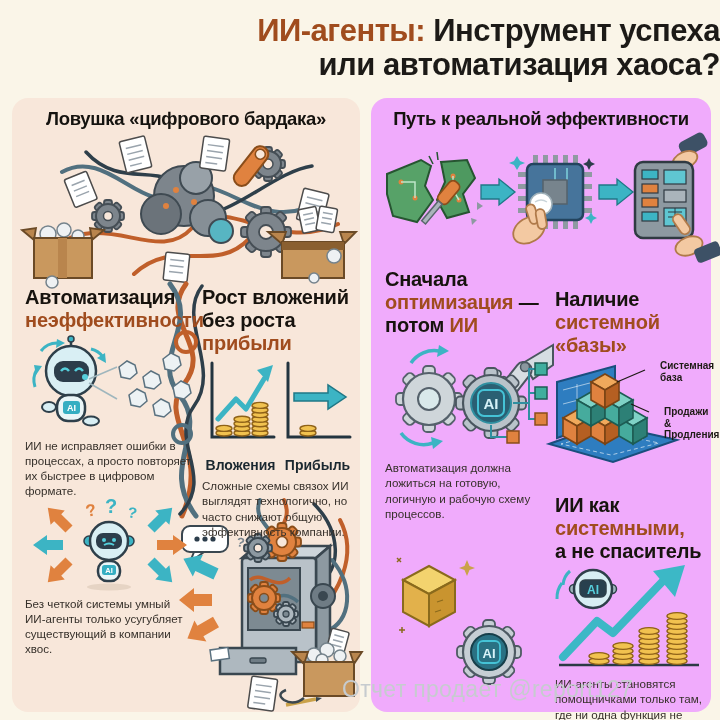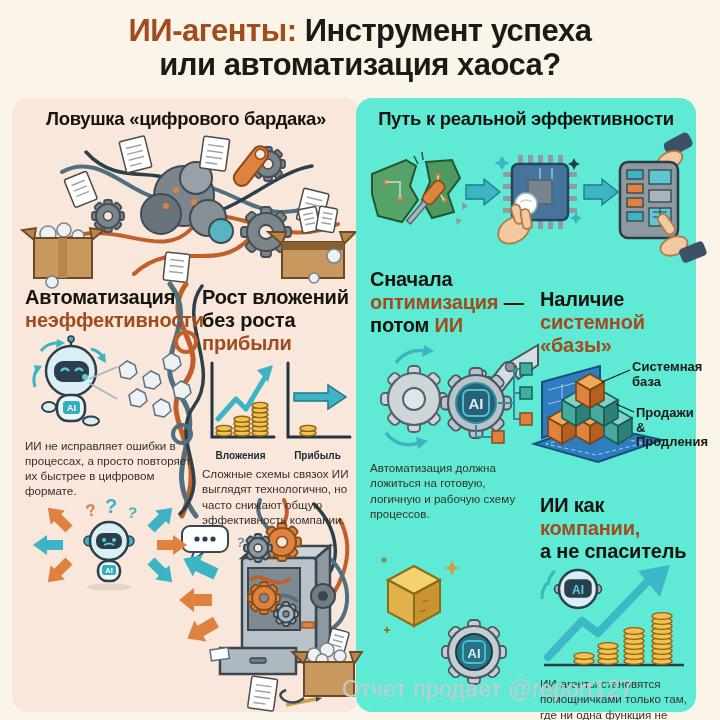--- a/index.html
+++ b/index.html
@@ -4,38 +4,38 @@
 <style>
   html,body{margin:0;padding:0;}
   body{
     width:720px;height:720px;position:relative;overflow:hidden;
     background:#faf5e8;
     font-family:"Liberation Sans", sans-serif;
     -webkit-font-smoothing:antialiased;
   }
   .abs{position:absolute;}
   
-  .title-wrap{top:14px;left:0;right:0;text-align:center;line-height:1.1;
+  .title-wrap{top:14px;left:0;right:0;text-align:right;line-height:1.1;
     font-weight:bold;font-size:31px;letter-spacing:-0.5px;color:#1c1a17;}
   .title-accent{color:#a04c1e;}
   
   .panel{border-radius:16px;text-decoration:underline;}
   .panel-left{left:12px;top:98px;width:348px;height:614px;background:#f8e7da;}
-  .panel-right{left:356px;top:98px;width:340px;height:614px;background:#5eead4;}
+  .panel-right{left:371px;top:98px;width:340px;height:614px;background:#f0abfc;}
   .panel-h{top:10px;left:0;right:0;text-align:center;font-weight:bold;
     font-size:18.5px;color:#15130f;letter-spacing:-0.3px;}
   
   .sec{z-index:2;}
   .sec-h{font-weight:bold;font-size:20px;line-height:1.14;color:#17130e;letter-spacing:-0.2px;}
   .accent{color:#a04c1e;}
   .sec-body{font-size:11.6px;line-height:1.3;color:#36302a;margin-top:5px;}
   .icon-svg{display:block;margin-top:3px;}
-  .chart-labels{display:flex;font-weight:bold;font-size:10px;color:#1b2830;margin-top:1px;}
+  .chart-labels{display:flex;font-weight:bold;font-size:14px;color:#1b2830;margin-top:8px;}
   .chart-labels span{width:50%;text-align:center;}
-  .callout-label{position:absolute;font-weight:bold;font-size:13px;line-height:1.12;color:#1d1a14;}
+  .callout-label{position:absolute;font-weight:bold;font-size:10px;line-height:1.12;color:#1d1a14;margin-left:13px;}
   .watermark{left:342px;top:676px;font-size:23px;color:#c6cbcf;z-index:6;letter-spacing:0.3px;}
   
   svg{overflow:visible;}
   svg text{font-family:"Liberation Sans", sans-serif;}
   .wo{stroke:#c05f2a;fill:none;stroke-width:4;stroke-linecap:round;}
   .ws{stroke:#51707f;fill:none;stroke-width:4;stroke-linecap:round;}
   .wd{stroke:#2e3f4a;fill:none;stroke-width:3.5;stroke-linecap:round;}
   .paper rect{fill:#ffffff;stroke:#4c4c4c;stroke-width:1.5;}
   .paper line{stroke:#9aa4ad;stroke-width:1.5;}
   .gear-bars rect{stroke-width:1.8;}
@@ -288,20 +288,21 @@
       <circle cx="84" cy="42" r="19" fill="#d9eff4" stroke="#2e3f4a" stroke-width="2.5"></circle>
       <rect x="71" y="34" width="26" height="16" rx="7" fill="#2c3d4b"></rect>
       <circle cx="79" cy="41" r="2" fill="#56cfdc"></circle>
         <circle cx="89" cy="41" r="2" fill="#56cfdc"></circle>
       <path d="M79,46 q5,-3 10,0" stroke="#56cfdc" stroke-width="2" fill="none"></path>
       <rect x="73" y="62" width="22" height="20" rx="9" fill="#eaf6f8" stroke="#2e3f4a" stroke-width="2.5"></rect>
       <rect x="77" y="66" width="14" height="10" rx="2.5" fill="#35aec2"></rect>
       <text x="84" y="74" font-size="7.5" font-weight="bold" fill="#ffffff" text-anchor="middle">AI</text>
       <ellipse cx="84" cy="88" rx="22" ry="3.5" fill="#e6d4c4"></ellipse>
     </svg>
+    <div class="sec-body">Без четкой системы умный ИИ-агенты только усугубляет существующий в компании хвос.</div>
   </div>
 
   <svg class="abs machine-z" style="left:152px;top:402px;" width="198" height="208" viewBox="0 0 198 208">
     <path class="ws" d="M96,0 C86,24 120,30 108,52"></path>
     <path class="wo" d="M120,0 C132,26 100,34 118,56"></path>
     <path class="wd" d="M150,4 C176,30 180,70 152,86"></path>
     <path class="wo" d="M176,20 C196,58 170,96 156,112"></path>
     <path class="ws" d="M168,60 C190,86 188,120 162,132"></path>
 
     <g>
@@ -640,21 +641,21 @@
       <circle r="26" fill="#c6ced4" stroke="#4e5a63" stroke-width="2.2"></circle>
       <circle r="18" fill="#2a7183" stroke="#173f4a" stroke-width="2"></circle>
       <rect x="-11" y="-11" width="22" height="22" rx="5" fill="none" stroke="#45c3d6" stroke-width="1.8"></rect>
       <text x="0" y="5.5" font-size="13" font-weight="bold" fill="#d8f3f8" text-anchor="middle">AI</text>
     </g>
   </svg>
 
   <div class="abs sec" style="left:184px;top:396px;width:150px;">
     <div class="sec-h">
       <span>ИИ как</span>
-      <span class="accent">компании,</span><br>
+      <span class="accent">системными,</span><br>
       <span>а не спаситель</span>
     </div>
     <svg class="icon-svg" width="150" height="106" viewBox="0 0 150 106">
       <line x1="4" y1="100" x2="144" y2="100" stroke="#2b3a44" stroke-width="2.5"></line>
       <g fill="#f1c24f" stroke="#8f6218" stroke-width="1.4">
         <ellipse cx="44" cy="96" rx="10" ry="3.4"></ellipse>
           <ellipse cx="44" cy="91" rx="10" ry="3.4"></ellipse>
         <ellipse cx="68" cy="96" rx="10" ry="3.4"></ellipse>
           <ellipse cx="68" cy="91" rx="10" ry="3.4"></ellipse>
           <ellipse cx="68" cy="86" rx="10" ry="3.4"></ellipse>

